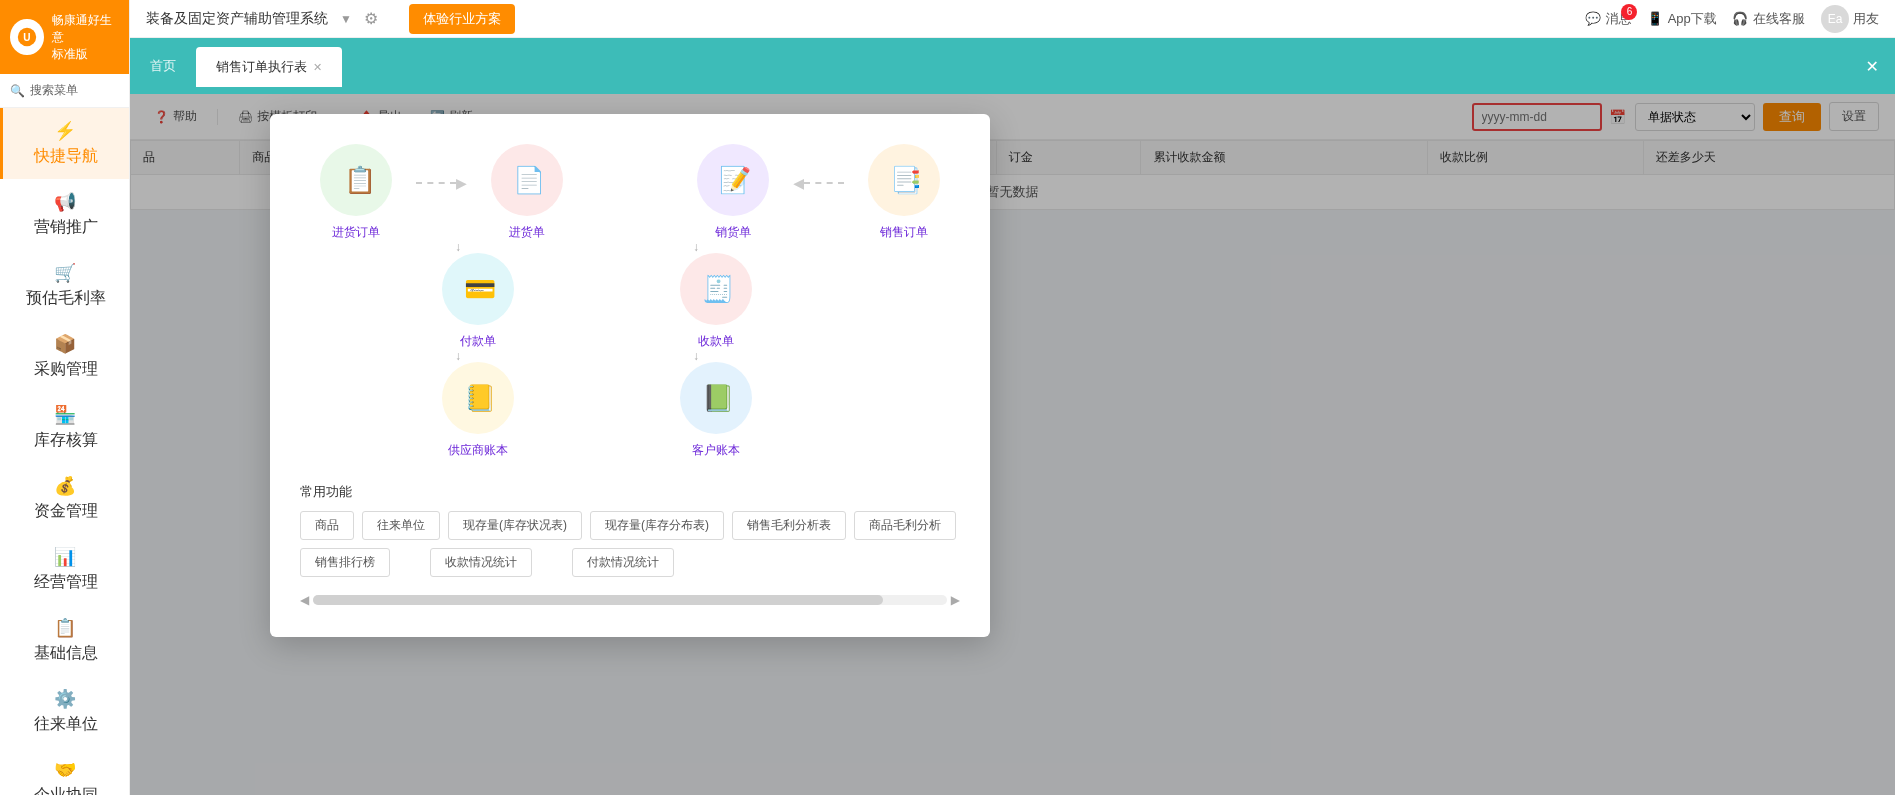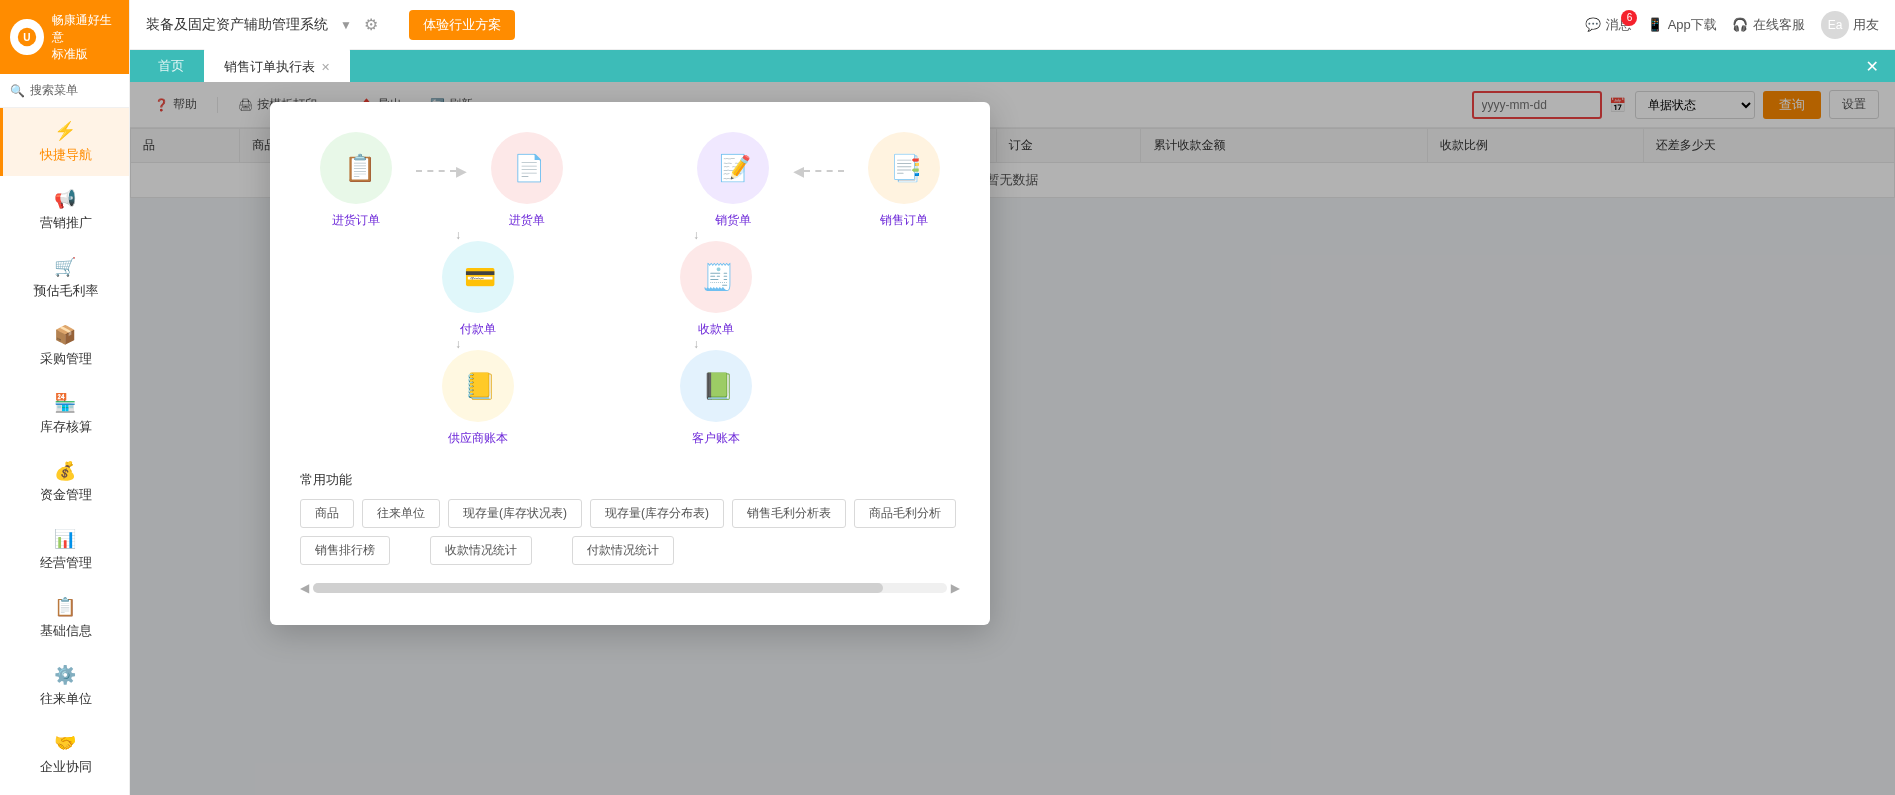--- a/index.html
+++ b/index.html
@@ -12,39 +12,39 @@
     .sidebar { width: 130px; background: #fff; border-right: 1px solid #eee; display: flex; flex-direction: column; flex-shrink: 0; }
     .sidebar-logo { background: #ff8c00; padding: 12px 10px; display: flex; align-items: center; gap: 8px; }
     .sidebar-logo-icon { width: 36px; height: 36px; background: #fff; border-radius: 50%; display: flex; align-items: center; justify-content: center; }
     .sidebar-logo-icon svg { width: 22px; height: 22px; }
     .sidebar-logo-text { color: #fff; font-size: 12px; line-height: 1.4; }
     .sidebar-search { padding: 8px 10px; border-bottom: 1px solid #f0f0f0; display: flex; align-items: center; gap: 5px; cursor: pointer; color: #666; font-size: 12px; }
     .sidebar-menu { flex: 1; overflow-y: auto; }
     .sidebar-item { display: flex; flex-direction: column; align-items: center; padding: 12px 8px; cursor: pointer; border-left: 3px solid transparent; transition: all 0.2s; }
     .sidebar-item.active { background: #fff3e6; border-left-color: #ff8c00; }
     .sidebar-item-icon { font-size: 18px; margin-bottom: 4px; }
-    .sidebar-item-label { font-size: 13px; color: #333; text-align: center; }
+    .sidebar-item-label { font-size: 16px; color: #333; text-align: center; }
     .sidebar-item.active .sidebar-item-label { color: #ff8c00; }
 
     
     .main-area { flex: 1; display: flex; flex-direction: column; overflow: hidden; }
 
     
-    .top-header { height: 50px; background: #fff; border-bottom: 1px solid #eee; display: flex; align-items: center; padding: 0 16px; gap: 12px; }
+    .top-header { height: 38px; background: #fff; border-bottom: 1px solid #eee; display: flex; align-items: center; padding: 0 16px; gap: 12px; }
     .header-title { font-size: 14px; color: #333; font-weight: 500; }
     .header-arrow { color: #999; font-size: 12px; }
     .header-settings { color: #999; cursor: pointer; font-size: 16px; }
     .header-trial-btn { background: #ff8c00; color: #fff; border: none; border-radius: 4px; padding: 6px 14px; cursor: pointer; font-size: 13px; margin-left: 19px; }
     .header-right { margin-left: auto; display: flex; align-items: center; gap: 16px; }
     .header-right-item { display: flex; align-items: center; gap: 4px; color: #555; font-size: 13px; cursor: pointer; position: relative; }
     .badge { background: #f5222d; color: #fff; border-radius: 50%; width: 16px; height: 16px; font-size: 10px; display: flex; align-items: center; justify-content: center; position: absolute; top: -6px; right: -6px; }
     .avatar { width: 28px; height: 28px; background: #d9d9d9; border-radius: 50%; display: flex; align-items: center; justify-content: center; color: #fff; font-size: 12px; }
 
     
-    .tab-bar { height: 32px; background: #3dbcb8; display: flex; align-items: center; padding: 0 0 0 8px; }
+    .tab-bar { height: 56px; background: #3dbcb8; display: flex; align-items: center; padding: 0 0 0 0; }
     .tab { padding: 0 20px; height: 40px; display: flex; align-items: center; cursor: pointer; font-size: 13px; color: rgba(255,255,255,0.85); gap: 6px; }
     .tab.active { background: #fff; color: #333; border-radius: 4px 4px 0 0; margin-top: 2px; }
     .tab-home { background: transparent; }
     .tab-close { font-size: 11px; color: #aaa; cursor: pointer; }
     .tab-bar-close { margin-left: auto; margin-right: 16px; color: #fff; cursor: pointer; font-size: 16px; }
 
     
     .content-area { flex: 1; background: #f0f2f5; position: relative; overflow: hidden; }
 
     

